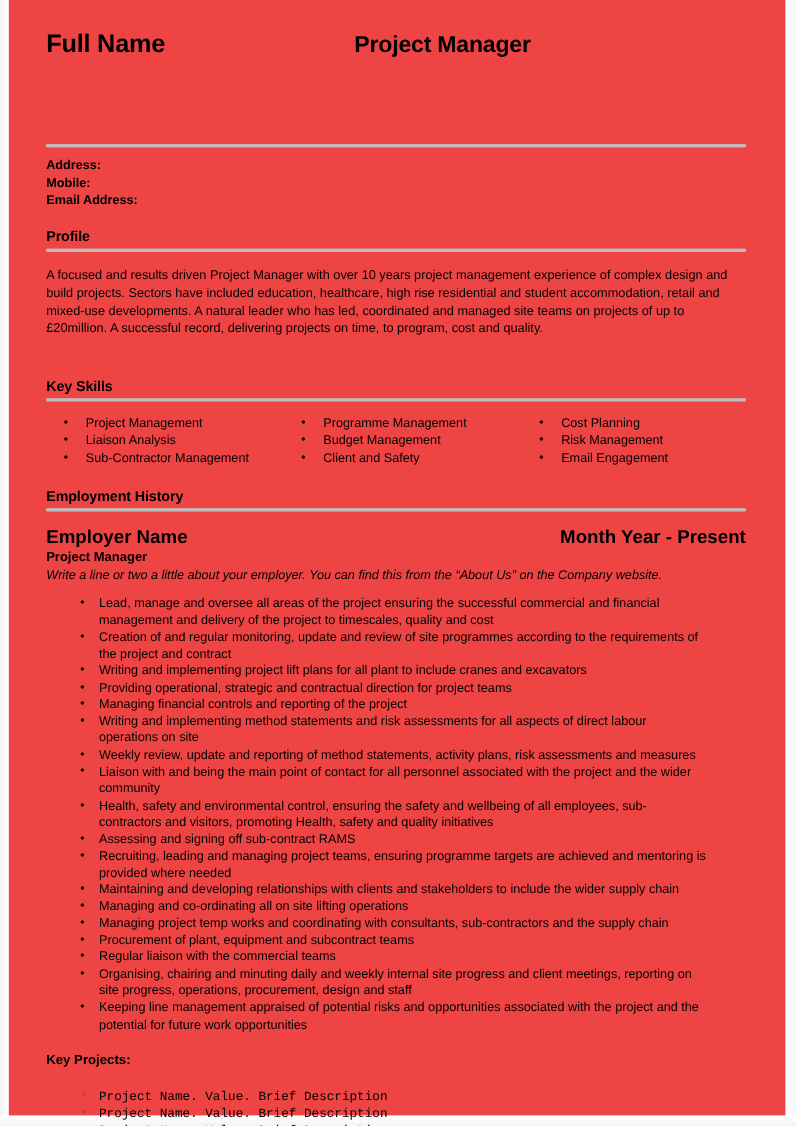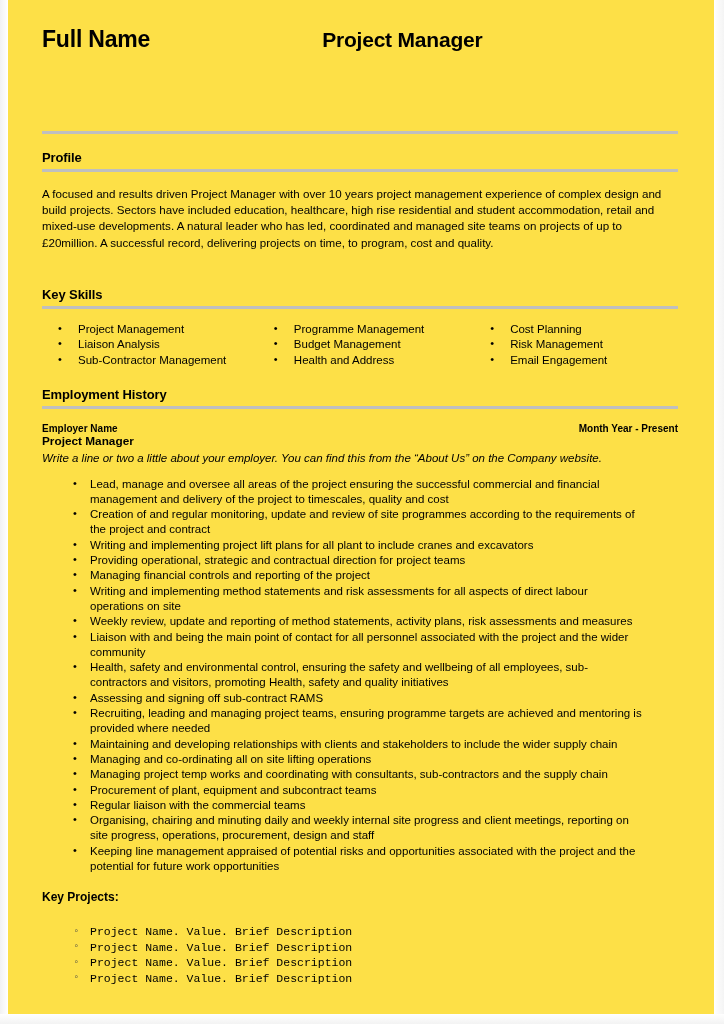--- a/index.html
+++ b/index.html
@@ -8,21 +8,21 @@
     background: #ffffff;
   }
   body {
     font-family: "Liberation Sans", sans-serif;
     color: #000000;
   }
   .page {
     position: relative;
     width: 724px;
     height: 1024px;
-    background: #fde047;
+    background: #ef4444;
     overflow: hidden;
     box-sizing: border-box;
   }
   
   .edge-left {
     position: absolute;
     left: 0; top: 0;
     width: 8px; height: 100%;
     background: linear-gradient(to right, #f2f2f2, #ffffff);
     pointer-events: none;
@@ -139,21 +139,21 @@
   }
   .skills-col:nth-child(2) .skill-item::before { left: 10px; }
   .skills-col:nth-child(3) .skill-item::before { left: 10px; }
 
   
   .employer-row {
     margin-top: 14px;
     display: flex;
     justify-content: space-between;
     align-items: baseline;
-    font-size: 10px;
+    font-size: 17px;
     font-weight: bold;
   }
   .employer-role {
     font-size: 11.8px;
     font-weight: bold;
     line-height: 15px;
   }
   .employer-note {
     font-size: 11.5px;
     font-style: italic;
@@ -216,38 +216,43 @@
 
   <div class="content">
 
     <div class="doc-header">
       <div class="name">Full Name</div>
       <div class="job-title">Project Manager</div>
     </div>
 
     <div class="rule rule-top"></div>
 
+    <div class="contact">
+      <div>Address:</div>
+      <div>Mobile:</div>
+      <div>Email Address:</div>
+    </div>
 
     <div class="section-head sec-profile">Profile</div>
     <div class="rule"></div>
     <div class="profile-text">A focused and results driven Project Manager with over 10 years project management experience of complex design and build projects. Sectors have included education, healthcare, high rise residential and student accommodation, retail and mixed-use developments. A natural leader who has led, coordinated and managed site teams on projects of up to £20million. A successful record, delivering projects on time, to program, cost and quality.</div>
 
     <div class="section-head sec-skills">Key Skills</div>
     <div class="rule"></div>
 
     <div class="skills">
       <div class="skills-col">
         <div class="skill-item">Project Management</div>
         <div class="skill-item">Liaison Analysis</div>
         <div class="skill-item">Sub-Contractor Management</div>
       </div>
       <div class="skills-col">
         <div class="skill-item">Programme Management</div>
         <div class="skill-item">Budget Management</div>
-        <div class="skill-item">Health and Address</div>
+        <div class="skill-item">Client and Safety</div>
       </div>
       <div class="skills-col">
         <div class="skill-item">Cost Planning</div>
         <div class="skill-item">Risk Management</div>
         <div class="skill-item">Email Engagement</div>
       </div>
     </div>
 
     <div class="section-head sec-emp">Employment History</div>
     <div class="rule"></div>

